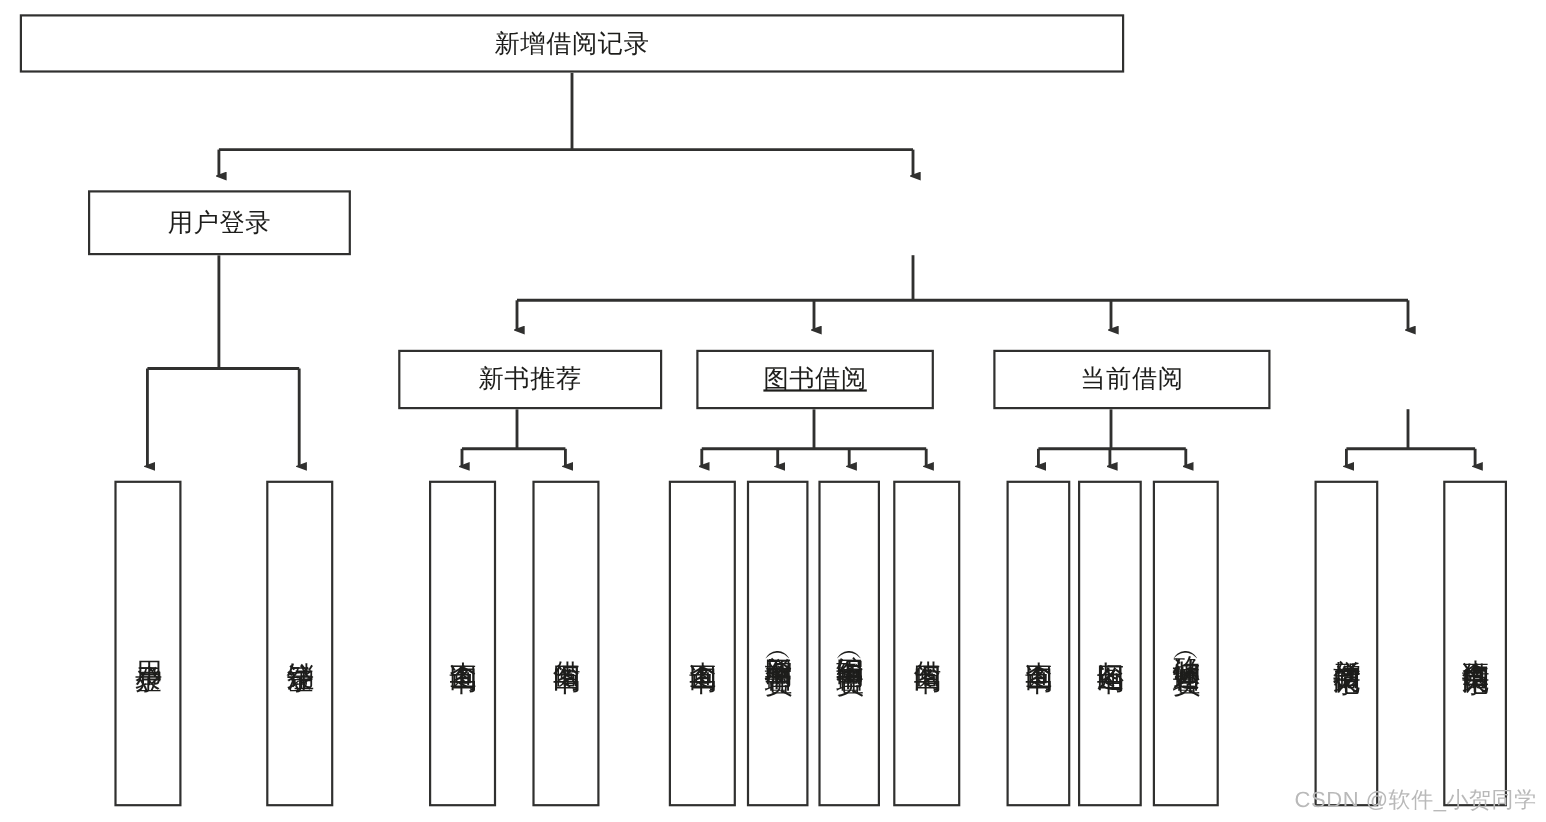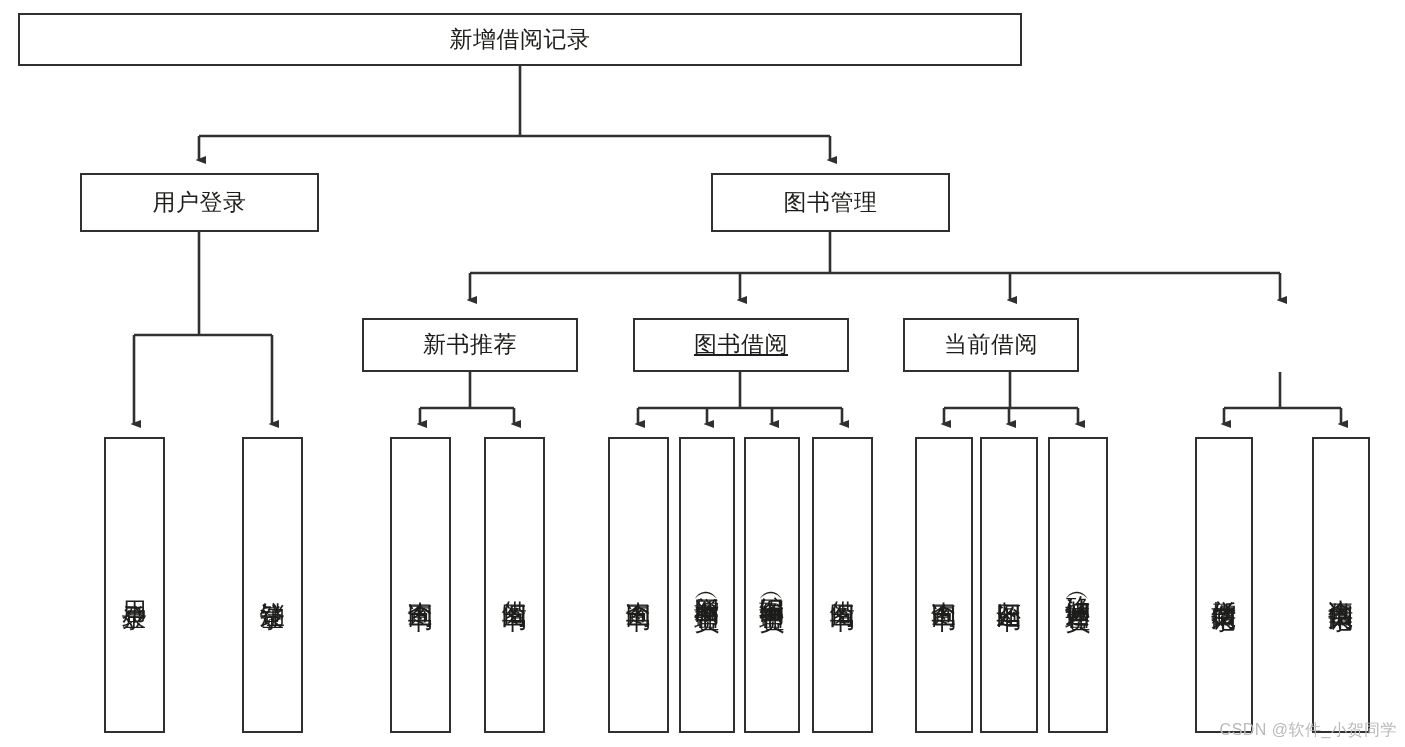--- a/index.html
+++ b/index.html
@@ -60,21 +60,21 @@
     text-orientation: upright;
     font-size: 25px;
     line-height: 1.05;
     letter-spacing: 2px;
     max-height: 100%;
   }
   .watermark {
     position: absolute;
     right: 8px;
     bottom: 6px;
-    font-size: 16px;
+    font-size: 20px;
     color: #b9b9b9;
     letter-spacing: 0.5px;
     white-space: nowrap;
   }
 </style>
 </head>
 <body>
 
 <div id="canvas">
 
@@ -128,31 +128,28 @@
     </g>
   </svg>
 
   <div class="node root h" style="left:18px; top:13px; width:1004px; height:53px;">
     <span class="label">新增借阅记录</span>
   </div>
 
   <div class="node h" style="left:80px; top:173px; width:239px; height:59px;">
     <span class="label">用户登录</span>
   </div>
-  <div class="node h" style="left:711px; top:173px; width:239px; height:59px;">
-    <span class="label">图书管理</span>
-  </div>
 
-  <div class="node h" style="left:362px; top:318px; width:216px; height:54px;">
+  <div class="node h" style="left:362px; top:318px; width:240px; height:54px;">
     <span class="label">新书推荐</span>
   </div>
   <div class="node h" style="left:633px; top:318px; width:216px; height:54px;text-decoration:underline;">
     <span class="label">图书借阅</span>
   </div>
-  <div class="node h" style="left:903px; top:318px; width:176px; height:54px;">
+  <div class="node h" style="left:903px; top:318px; width:252px; height:54px;">
     <span class="label">当前借阅</span>
   </div>
 
   <div class="node v" style="left:104px; top:437px; width:61px; height:296px;">
     <span class="label">用户登录</span>
   </div>
   <div class="node v" style="left:242px; top:437px; width:61px; height:296px;">
     <span class="label">注销登录</span>
   </div>
 

